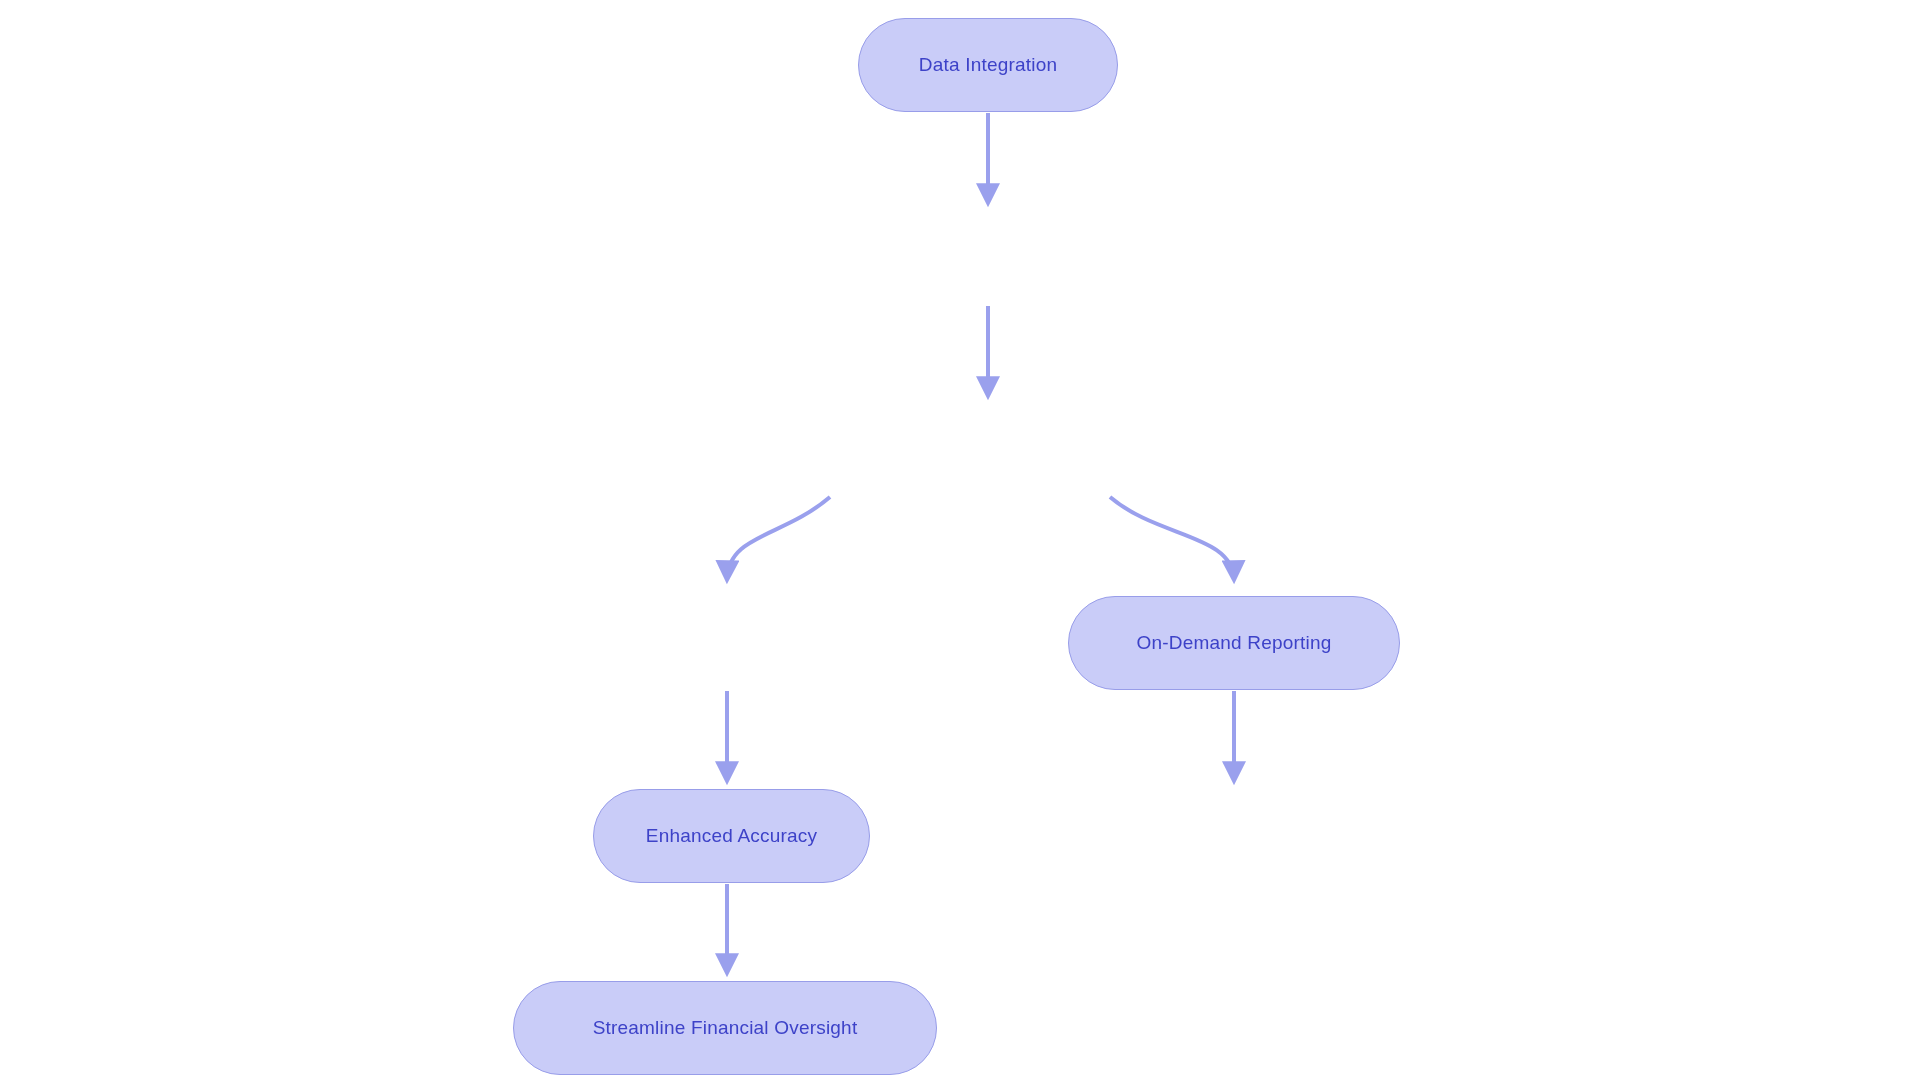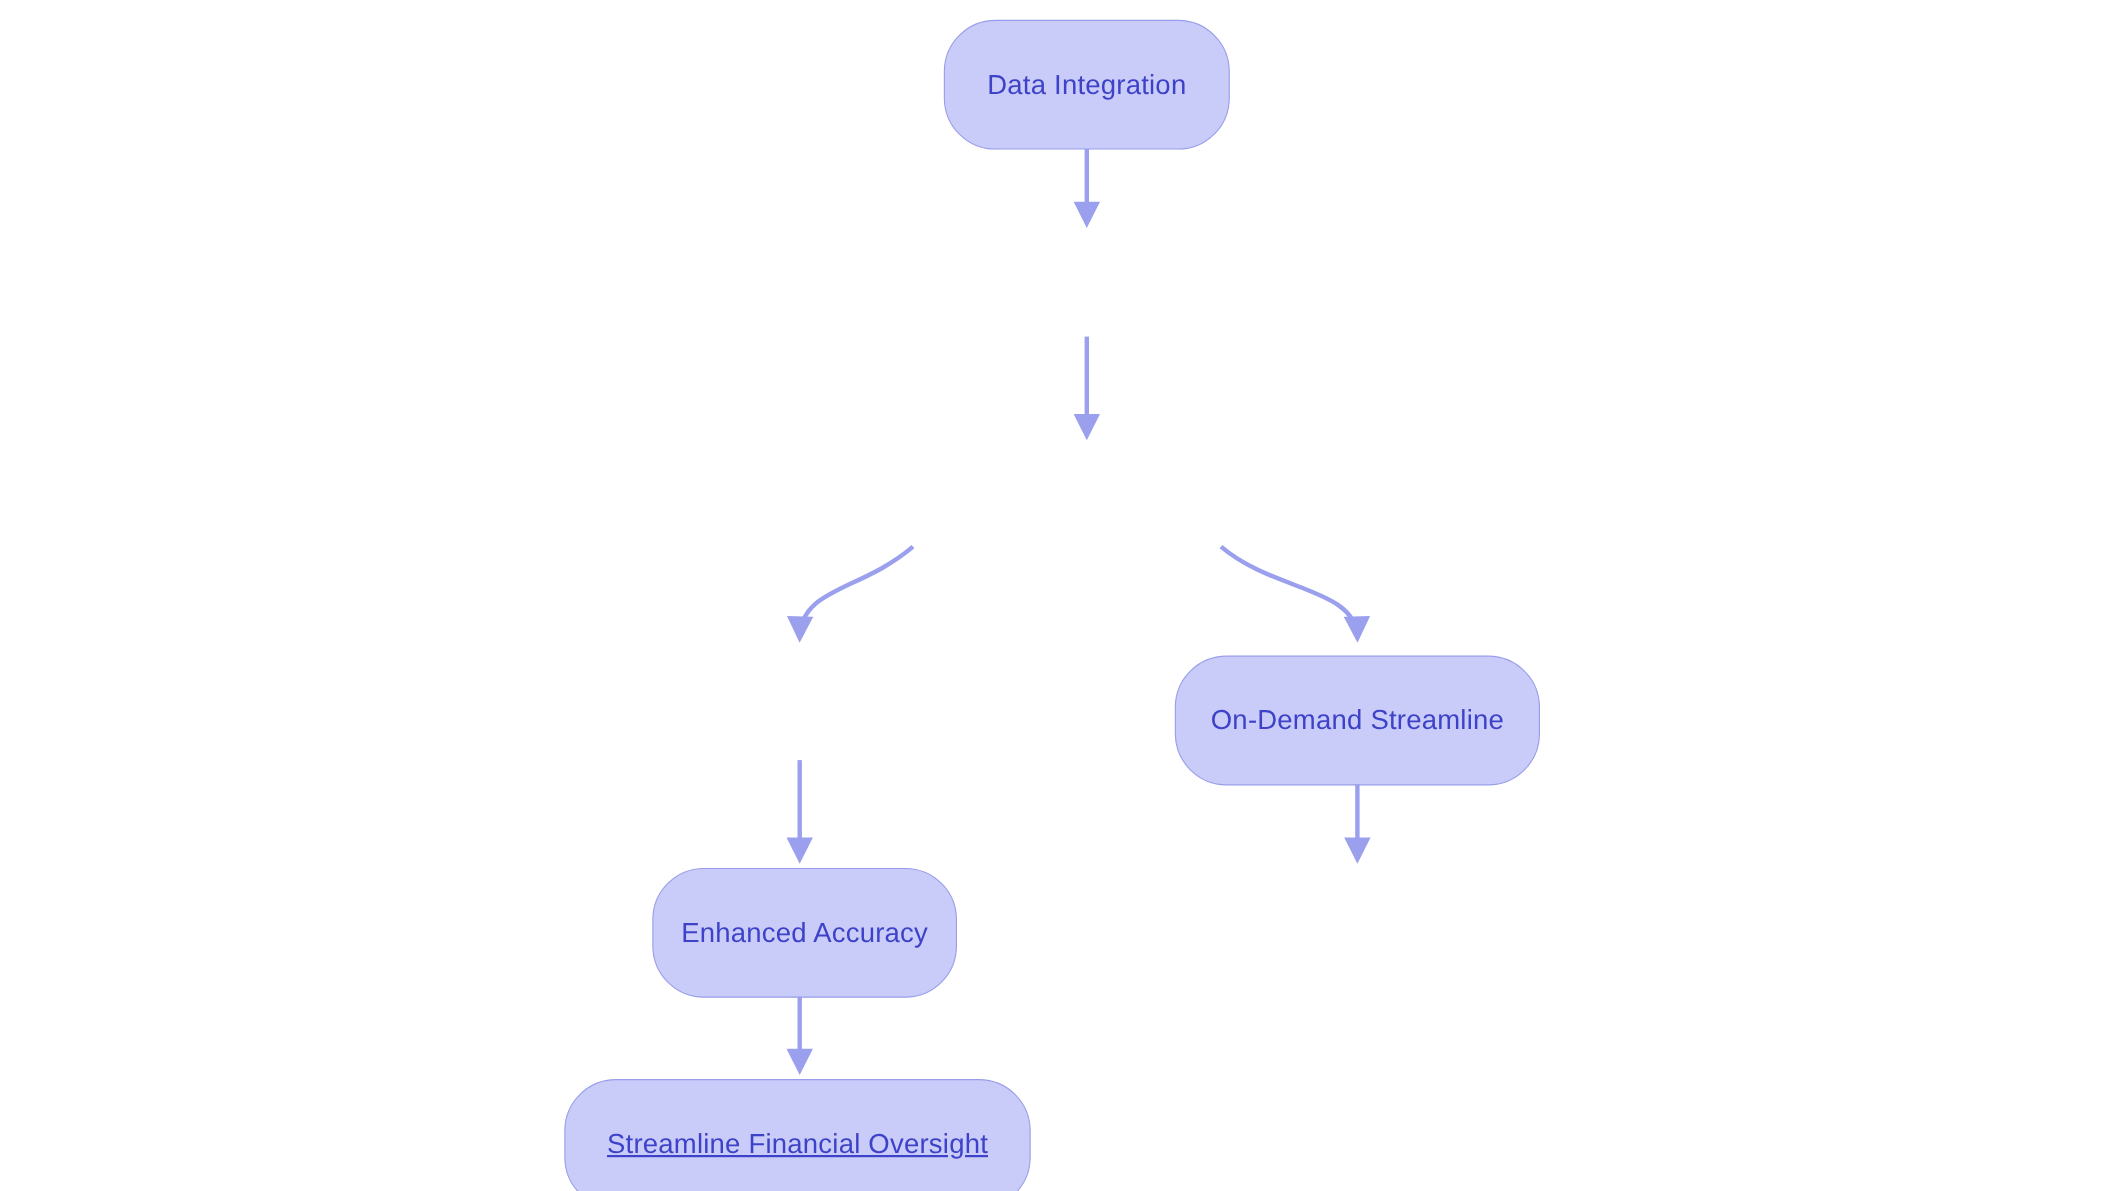--- a/index.html
+++ b/index.html
@@ -30,41 +30,41 @@
     pointer-events: none;
   }
   .edge {
     stroke: var(--arrow);
     stroke-width: 4;
     fill: none;
   }
   .arrowhead-fill { fill: var(--arrow); }
   .node {
     position: absolute;
-    height: 118px;
+    height: 94px;
     background: var(--node-fill);
     border: 1.5px solid var(--node-border);
     border-radius: 47px;
     display: flex;
     align-items: center;
     justify-content: center;
     color: var(--node-text);
-    font-size: 25px;
+    font-size: 19px;
     letter-spacing: 0.2px;
     white-space: nowrap;
   }
   
   .n-data-integration            { left: 858px;  top: 18px;  width: 260px; }
   .n-automated-document-creation { left: 766px;  top: 211px; width: 444px; }
   .n-generate-reports            { left: 753px;  top: 404px; width: 470px; }
   .n-highlight-kpi               { left: 482px;  top: 596px; width: 498px; }
   .n-on-demand-reporting         { left: 1068px; top: 596px; width: 332px; }
   .n-enhanced-accuracy           { left: 593px;  top: 789px; width: 277px; align-items: center; }
   .n-empower-operators           { left: 1022px; top: 789px; width: 424px; }
-  .n-streamline-oversight        { left: 513px;  top: 981px; width: 424px; text-decoration: underline; }
+  .n-streamline-oversight        { left: 513px;  top: 981px; width: 424px; }
 </style>
 </head>
 <body>
 
 <div class="canvas">
 
   <svg class="edges-layer" width="1920" height="1083" viewBox="0 0 1920 1083" xmlns="http://www.w3.org/2000/svg">
     <defs>
       <marker id="ah" viewBox="0 0 10 10" refX="8.2" refY="5" markerWidth="6.5" markerHeight="6" orient="auto-start-reverse">
         <path class="arrowhead-fill" d="M 0 0 L 10 5 L 0 10 z"></path>
@@ -80,21 +80,21 @@
   </svg>
 
   <div class="node n-data-integration">
     <span>Data Integration</span>
   </div>
 
 
 
 
   <div class="node n-on-demand-reporting">
-    <span>On-Demand Streamline</span>
+    <span>On-Demand Reporting</span>
   </div>
 
   <div class="node n-enhanced-accuracy">
     <span>Enhanced Accuracy</span>
   </div>
 
 
   <div class="node n-streamline-oversight">
     <span>Streamline Financial Oversight</span>
   </div>

